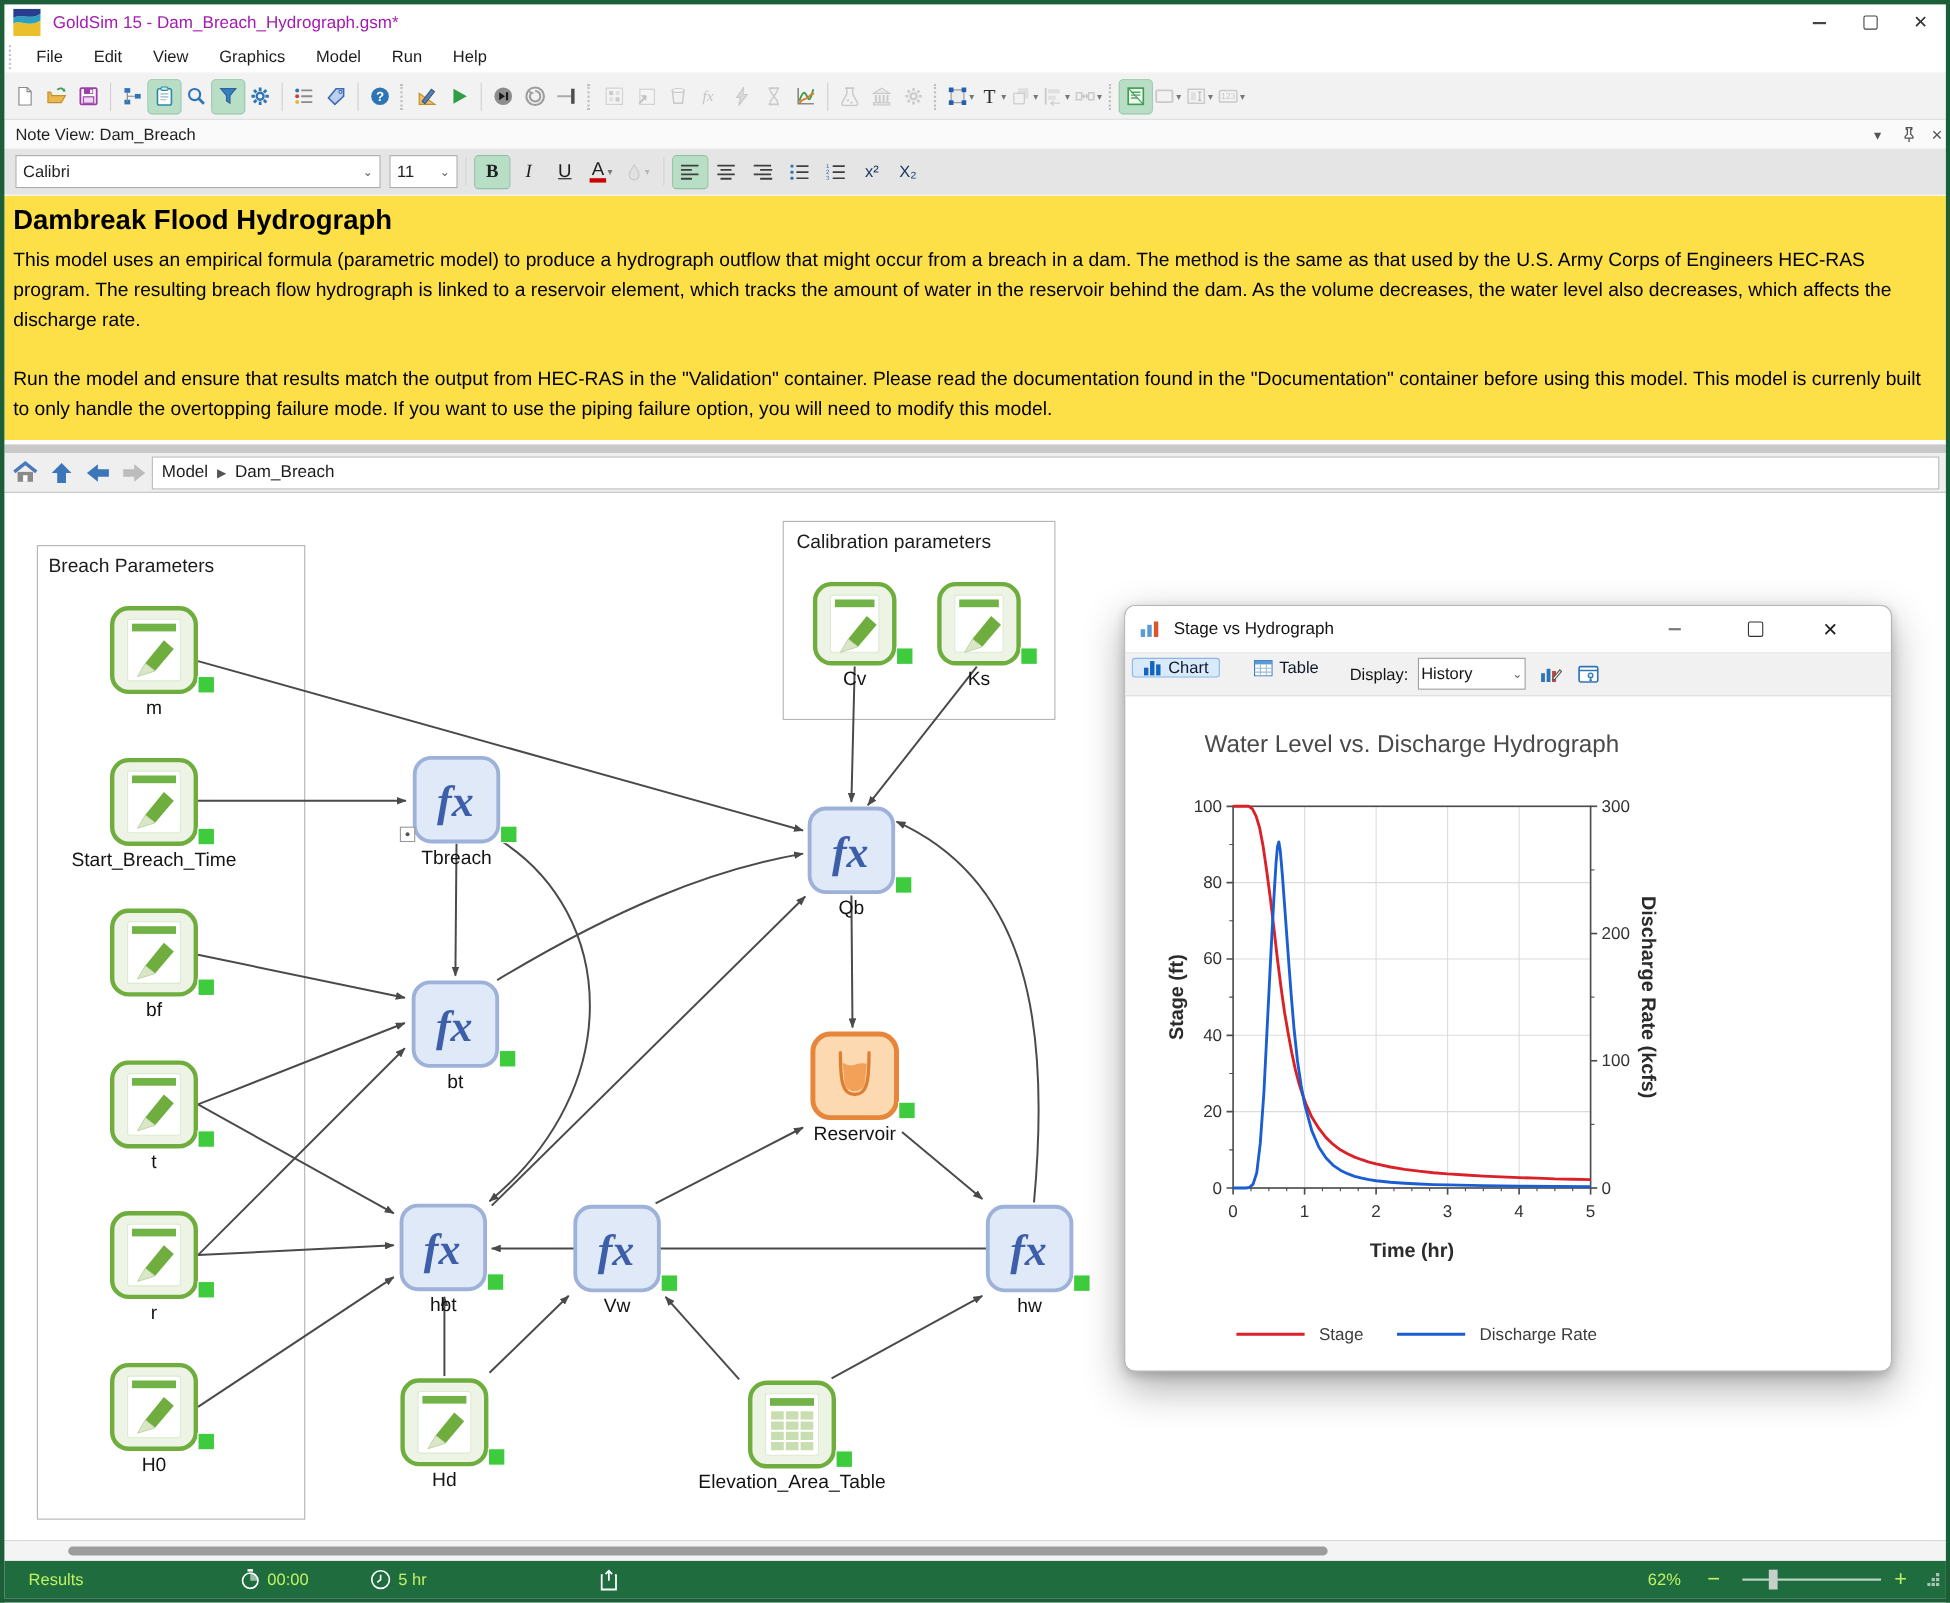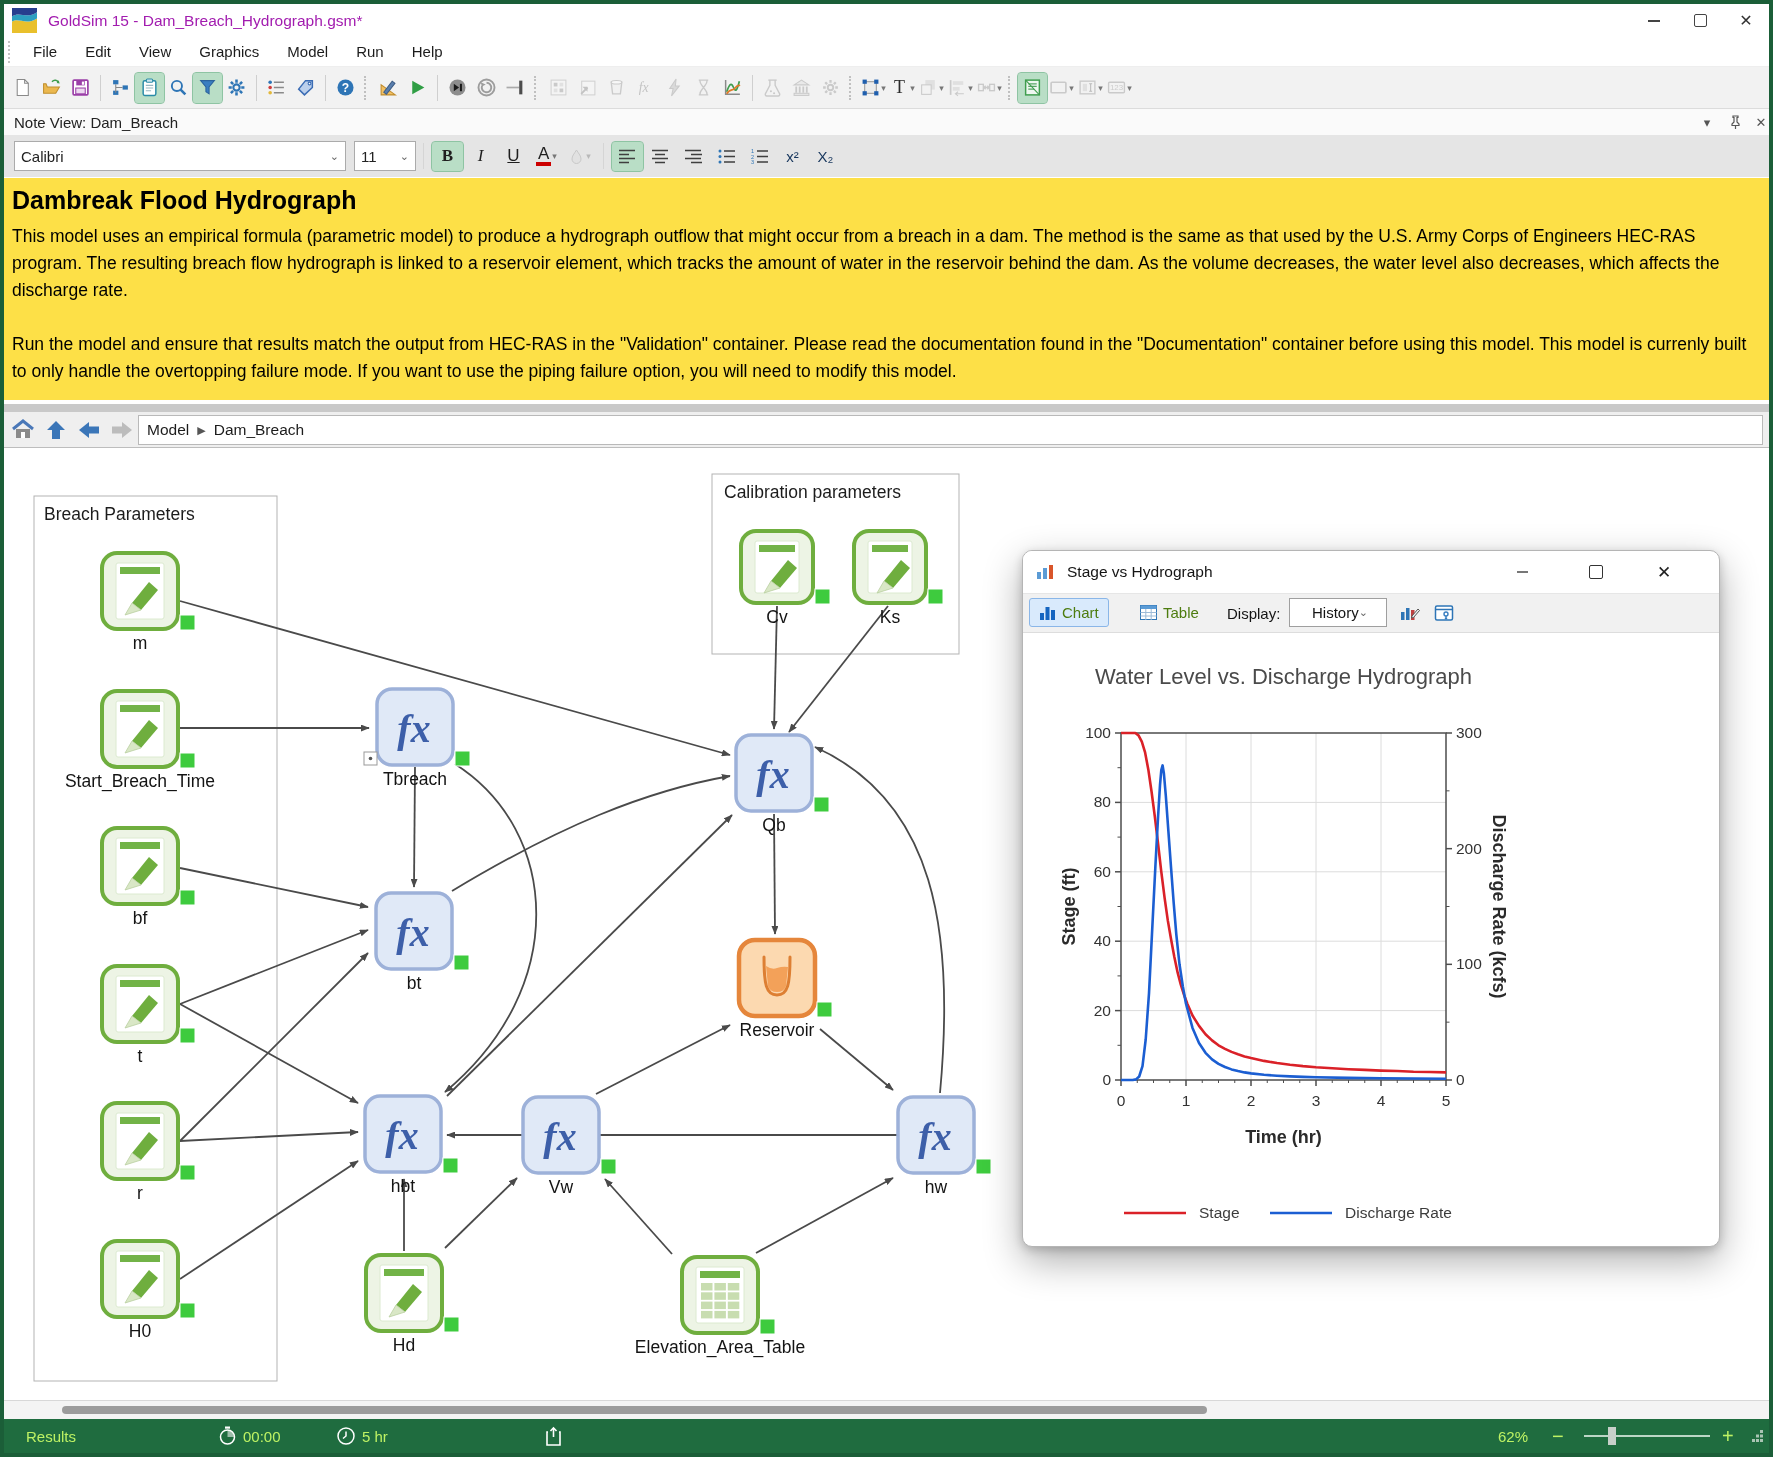--- a/index.html
+++ b/index.html
@@ -64,24 +64,24 @@
   
   #canvas{position:absolute;left:4px;top:447px;width:1765px;height:953px;background:#fff;border-top:1px solid #bdbdbd;overflow:hidden}
   #diagram-svg{position:absolute;left:0;top:0}
 
   
   #chartwin{position:absolute;left:1022px;top:550px;width:696px;height:695px;background:#fff;border:1px solid #b5b5b5;border-radius:10px;box-shadow:0 14px 38px rgba(0,0,0,.32),0 3px 10px rgba(0,0,0,.18);z-index:20;overflow:hidden}
   #cw-titlebar{position:absolute;left:0;top:0;right:12px;height:42px;background:#fff;display:flex;align-items:center}
   #cw-title{margin-left:10px;font-size:15.5px;color:#141414}
   .cwctl{position:absolute;top:0;width:42px;height:42px;display:flex;align-items:center;justify-content:center}
   #cw-toolbar{position:absolute;left:0;top:42px;right:0;height:38px;background:#f1f1f1;border-top:1px solid #e6e6e6;border-bottom:1px solid #ddd}
-  .cw-tab{position:absolute;top:4px;height:29px;display:flex;align-items:center;padding:0 9px;font-size:15px;color:#4d7c0f;border-radius:3px;box-sizing:border-box}
+  .cw-tab{position:absolute;top:4px;height:18px;display:flex;align-items:center;padding:0 9px;font-size:15px;color:#0f172a;border-radius:3px;box-sizing:border-box}
   .cw-tab.selected{background:#d9eafc;border:1px solid #8ab6e8}
   #cw-display-label{position:absolute;left:204px;top:0;height:38px;display:flex;align-items:center;font-size:15px;color:#141414}
-  #cw-select{position:absolute;left:266px;top:4px;width:98px;height:29px;background:#fff;border:1px solid #9f9f9f;display:flex;align-items:center;justify-content:space-between;padding:0 22px;font-size:15px;color:#141414;box-sizing:border-box}
+  #cw-select{position:absolute;left:266px;top:4px;width:98px;height:29px;background:#fff;border:1px solid #9f9f9f;display:flex;align-items:center;justify-content:space-between;padding:0 2px;font-size:15px;color:#141414;box-sizing:border-box}
   .cw-ibtn{position:absolute;top:5px;width:30px;height:28px;display:flex;align-items:center;justify-content:center;border-radius:3px}
   #chart-svg{position:absolute;left:0;top:80px}
 
   
   #hscroll{position:absolute;left:4px;top:1400px;right:4px;height:19px;background:#f4f4f4;border-top:1px solid #d8d8d8}
   #hthumb{position:absolute;left:58px;top:5px;width:1145px;height:8px;background:#9c9c9c;border-radius:4px}
   #statusbar{position:absolute;left:4px;top:1419px;right:4px;height:34px;background:#1f6c3f;color:#bef264;font-size:15px}
   .sb-item{position:absolute;top:0;height:34px;display:flex;align-items:center;gap:6px}
   #sb-zoomtrack{position:absolute;left:1580px;top:16px;width:126px;height:2px;background:#bcd6c6}
   #sb-zoomthumb{position:absolute;left:1604px;top:8px;width:8px;height:18px;background:#c7cfc9}

